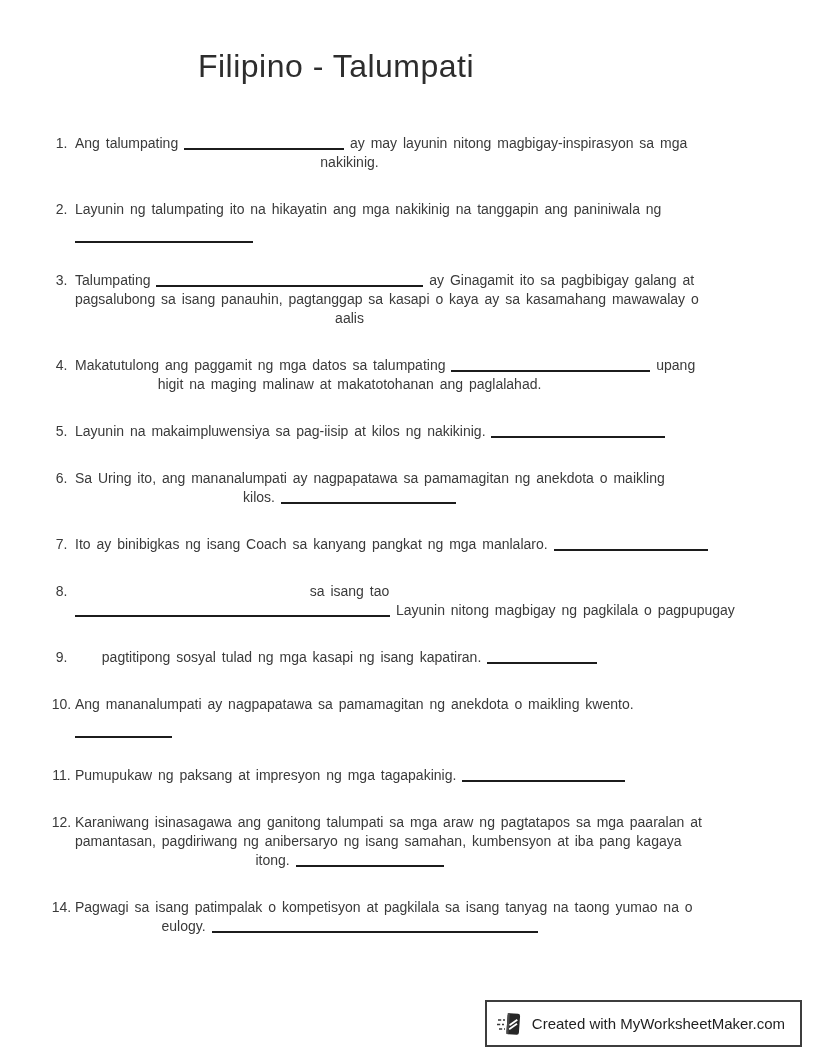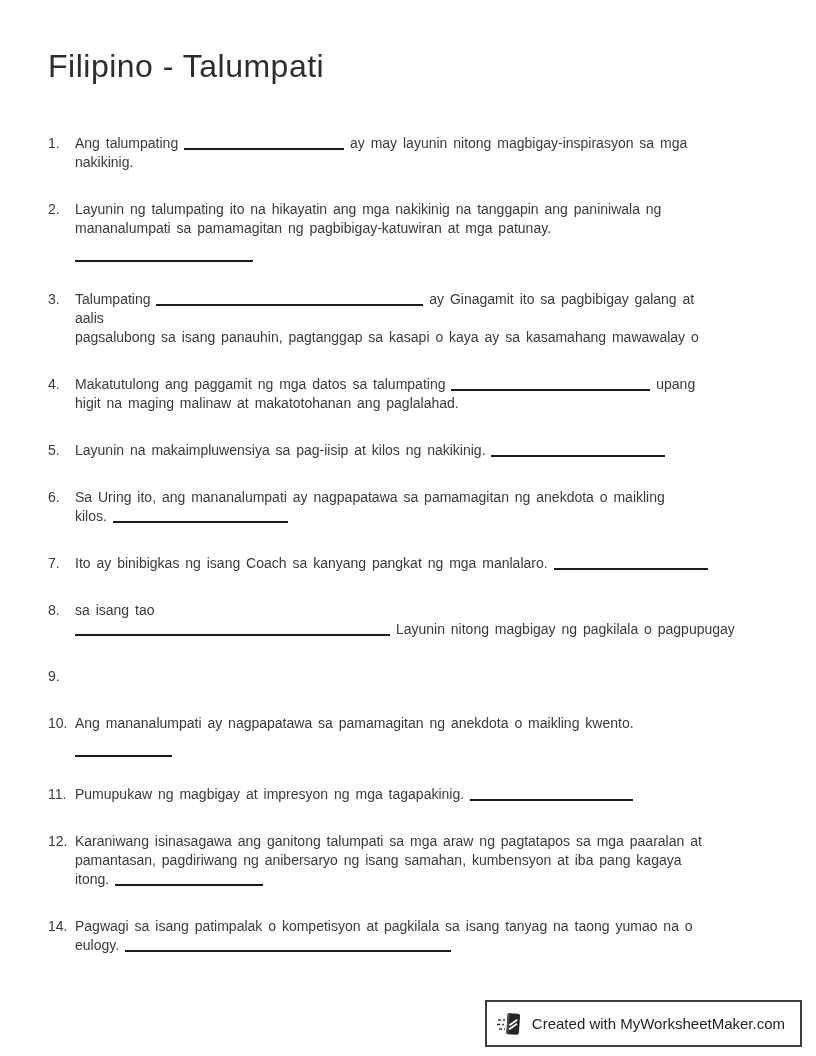--- a/index.html
+++ b/index.html
@@ -13,20 +13,21 @@
     position: relative;
     overflow: hidden;
     font-family: "Liberation Sans", sans-serif;
     color: #3a3a3a;
   }
   .page {
     box-sizing: border-box;
     width: 648px;
     height: 1056px;
     padding: 46px 24px 0 48px;
+    text-align: center;
   }
   .page-title {
     font-size: 32px;
     font-weight: 400;
     color: #2d2d2d;
     margin: 0;
     line-height: 40px;
     letter-spacing: 0.5px;
   }
   .question-list {
@@ -96,32 +97,31 @@
         <div class="qnum">1.</div>
         <div class="qbody">
           <div class="qline"><span>Ang talumpating</span> <span class="blank" style="width: 160px;"></span> <span>ay may layunin nitong magbigay-inspirasyon sa mga</span></div>
           <div class="qline"><span>nakikinig.</span></div>
         </div>
       </div>
       <div class="q">
         <div class="qnum">2.</div>
         <div class="qbody">
           <div class="qline"><span>Layunin ng talumpating ito na hikayatin ang mga nakikinig na tanggapin ang paniniwala ng</span></div>
-          <div class="qline"><span>mananalumpati sa pamamagitan ng pagbibigay-katuwiran at mga patunay.</span></div>
           <div class="qline">
             <div class="blank block" style="width: 178px;"></div>
           </div>
         </div>
       </div>
       <div class="q">
         <div class="qnum">3.</div>
         <div class="qbody">
           <div class="qline"><span>Talumpating</span> <span class="blank" style="width: 267px;"></span> <span>ay Ginagamit ito sa pagbibigay galang at</span></div>
+          <div class="qline"><span>pagsalubong sa isang panauhin, pagtanggap sa kasapi o kaya ay sa kasamahang mawawalay o</span></div>
           <div class="qline"><span>aalis</span></div>
-          <div class="qline"><span>pagsalubong sa isang panauhin, pagtanggap sa kasapi o kaya ay sa kasamahang mawawalay o</span></div>
         </div>
       </div>
       <div class="q">
         <div class="qnum">4.</div>
         <div class="qbody">
           <div class="qline"><span>Makatutulong ang paggamit ng mga datos sa talumpating</span> <span class="blank" style="width: 199px;"></span> <span>upang</span></div>
           <div class="qline"><span>higit na maging malinaw at makatotohanan ang paglalahad.</span></div>
         </div>
       </div>
       <div class="q">
@@ -146,35 +146,36 @@
       <div class="q">
         <div class="qnum">8.</div>
         <div class="qbody">
           <div class="qline"><span>sa isang tao</span></div>
           <div class="qline"><span class="blank" style="width: 315px;"></span> <span>Layunin nitong magbigay ng pagkilala o pagpupugay</span></div>
         </div>
       </div>
       <div class="q">
         <div class="qnum">9.</div>
         <div class="qbody">
+          <div class="qline"><span>pagtitipong sosyal tulad ng mga kasapi ng isang kapatiran.</span> <span class="blank" style="width: 110px;"></span></div>
         </div>
       </div>
       <div class="q">
         <div class="qnum">10.</div>
         <div class="qbody">
           <div class="qline"><span>Ang mananalumpati ay nagpapatawa sa pamamagitan ng anekdota o maikling kwento.</span></div>
           <div class="qline">
             <div class="blank block" style="width: 97px;"></div>
           </div>
         </div>
       </div>
       <div class="q">
         <div class="qnum">11.</div>
         <div class="qbody">
-          <div class="qline"><span>Pumupukaw ng magbigay at impresyon ng mga tagapakinig.</span> <span class="blank" style="width: 163px;"></span></div>
+          <div class="qline"><span>Pumupukaw ng paksang at impresyon ng mga tagapakinig.</span> <span class="blank" style="width: 163px;"></span></div>
         </div>
       </div>
       <div class="q">
         <div class="qnum">12.</div>
         <div class="qbody">
           <div class="qline"><span>Karaniwang isinasagawa ang ganitong talumpati sa mga araw ng pagtatapos sa mga paaralan at</span></div>
           <div class="qline"><span>pamantasan, pagdiriwang ng anibersaryo ng isang samahan, kumbensyon at iba pang kagaya</span></div>
           <div class="qline"><span>itong.</span> <span class="blank" style="width: 148px;"></span></div>
         </div>
       </div>

